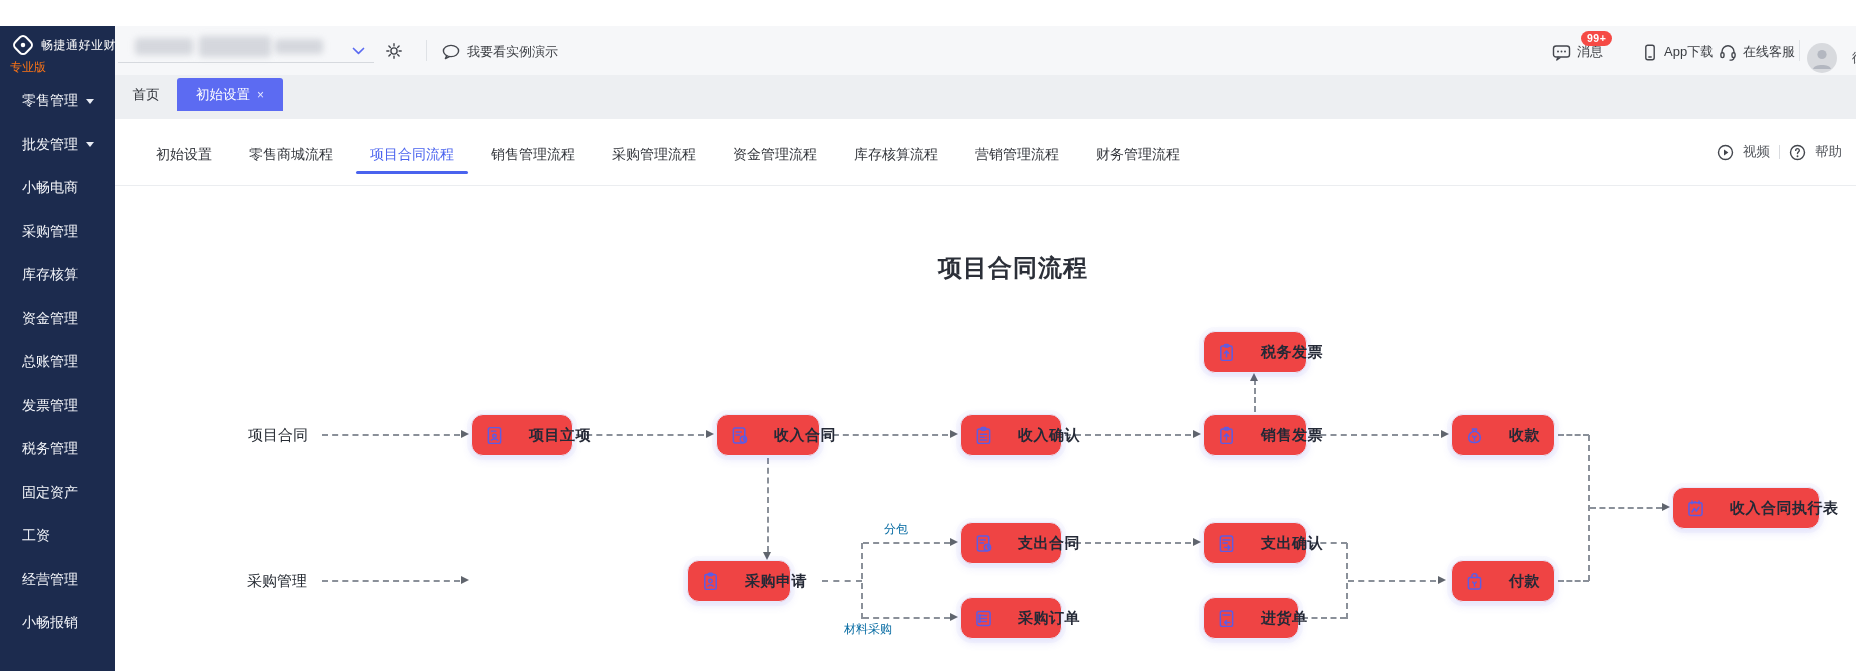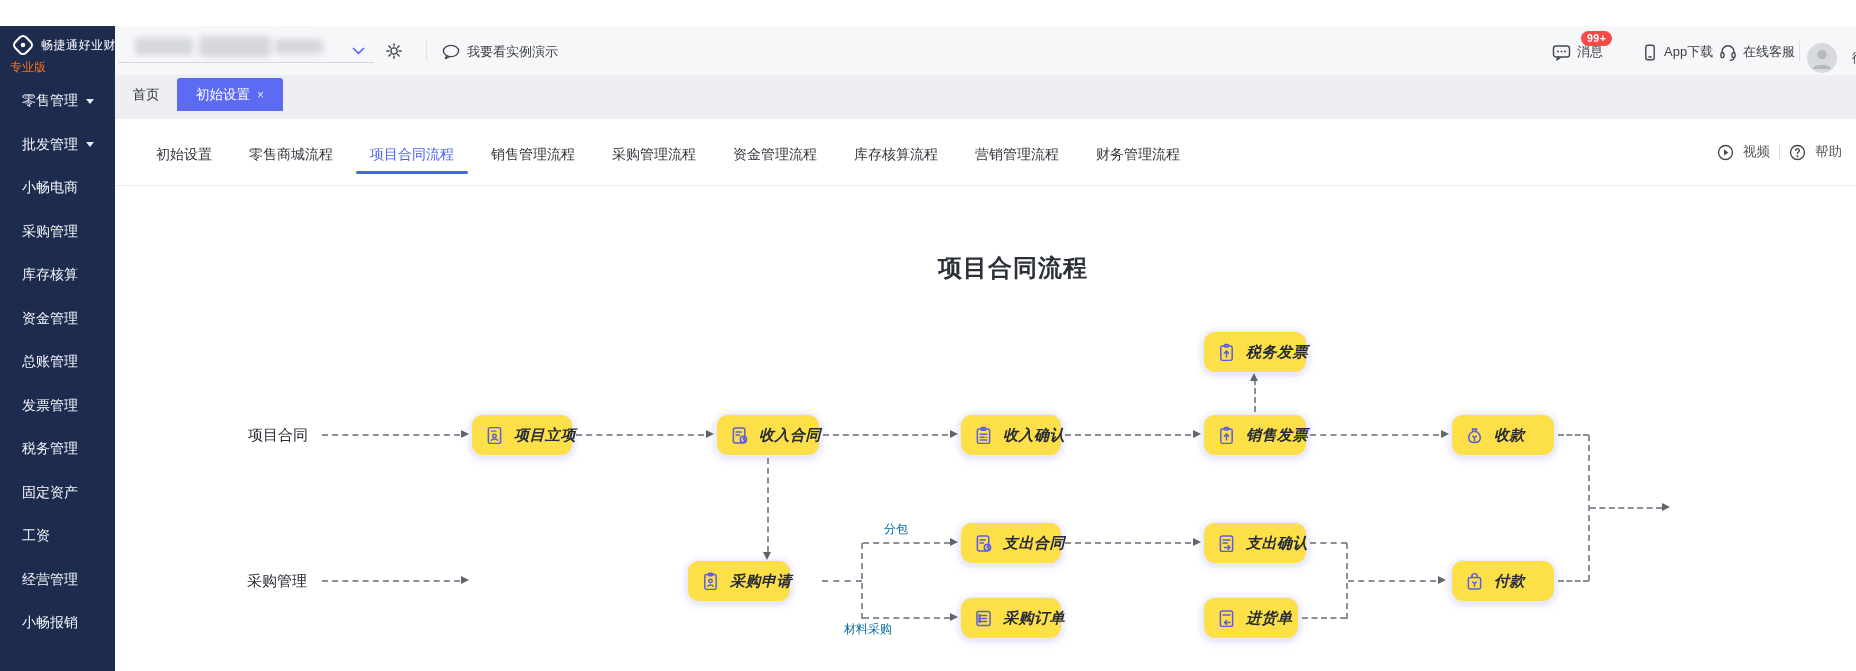--- a/index.html
+++ b/index.html
@@ -40,23 +40,23 @@
   .snav-item.active{color:#4a63ee;}
   .snav-item.active::after{content:"";position:absolute;left:-14px;right:-14px;bottom:-10px;height:3px;background:#4a63ee;border-radius:2px;}
   .snav-right{position:absolute;right:14px;top:0;height:66px;display:flex;align-items:center;gap:9px;font-size:13.5px;color:#55585e;}
   .snav-right .lbl{cursor:pointer;}
   .snav-sep{width:1px;height:14px;background:#d9dbdf;}
   
   .canvas{position:absolute;left:115px;top:186px;width:1741px;height:485px;background:#fff;}
   .flow-title{position:absolute;left:748px;top:50px;width:300px;text-align:center;font-size:24px;font-weight:600;color:#2b2f38;letter-spacing:1px;}
   .lane-label{position:absolute;font-size:15px;font-weight:400;color:#262b33;line-height:18px;}
   .branch-label{position:absolute;font-size:12px;color:#0369a1;line-height:13px;}
-  .node{position:absolute;height:42px;box-sizing:border-box;background:#fde047;border:1px solid #e9eafc;border-radius:12px;
-        display:flex;align-items:center;gap:9px;padding-left:12px;cursor:pointer;
-        box-shadow:0 3px 10px rgba(93,95,239,.16),0 0 0 4px rgba(93,95,239,.03);font-style:italic;}
+  .node{position:absolute;height:42px;box-sizing:border-box;background:#ef4444;border:1px solid #e9eafc;border-radius:12px;
+        display:flex;align-items:center;gap:24px;padding-left:12px;cursor:pointer;
+        box-shadow:0 3px 10px rgba(93,95,239,.16),0 0 0 4px rgba(93,95,239,.03);}
   .nlabel{font-size:15px;font-weight:600;color:#242936;letter-spacing:.5px;white-space:nowrap;}
   .nicon{width:21px;height:21px;flex:0 0 auto;}
   .nicon *{stroke:#5b5ce6;fill:none;stroke-width:1.7;stroke-linecap:round;stroke-linejoin:round;}
   .hline{position:absolute;height:0;border-top:2px dashed #8a9099;}
   .vline{position:absolute;width:0;border-left:2px dashed #8a9099;}
   .ar-r{position:absolute;width:0;height:0;border-left:8px solid #60656d;border-top:4.5px solid transparent;border-bottom:4.5px solid transparent;}
   .ar-u{position:absolute;width:0;height:0;border-bottom:8px solid #60656d;border-left:4.5px solid transparent;border-right:4.5px solid transparent;}
   .ar-d{position:absolute;width:0;height:0;border-top:8px solid #60656d;border-left:4.5px solid transparent;border-right:4.5px solid transparent;}
   .sicon *{stroke:#43464d;fill:none;stroke-width:1.4;stroke-linecap:round;stroke-linejoin:round;}
   .sicon .f{fill:#43464d;stroke:none;}
@@ -353,20 +353,26 @@
           <use href="#sym-money-bag"></use>
         </svg>
       <span class="nlabel">收款</span>
     </div>
     <div class="node" style="left:1088px;top:145px;width:104px">
       <svg class="nicon">
           <use href="#sym-invoice-up"></use>
         </svg>
       <span class="nlabel">税务发票</span>
     </div>
+    <div class="node" style="left:1557px;top:301px;width:148px">
+      <svg class="nicon">
+          <use href="#sym-calendar-chart"></use>
+        </svg>
+      <span class="nlabel">收入合同执行表</span>
+    </div>
     <div class="node" style="left:572px;top:374px;width:104px">
       <svg class="nicon">
           <use href="#sym-clip-person"></use>
         </svg>
       <span class="nlabel">采购申请</span>
     </div>
     <div class="node" style="left:845px;top:336px;width:102px">
       <svg class="nicon">
           <use href="#sym-doc-badge"></use>
         </svg>

